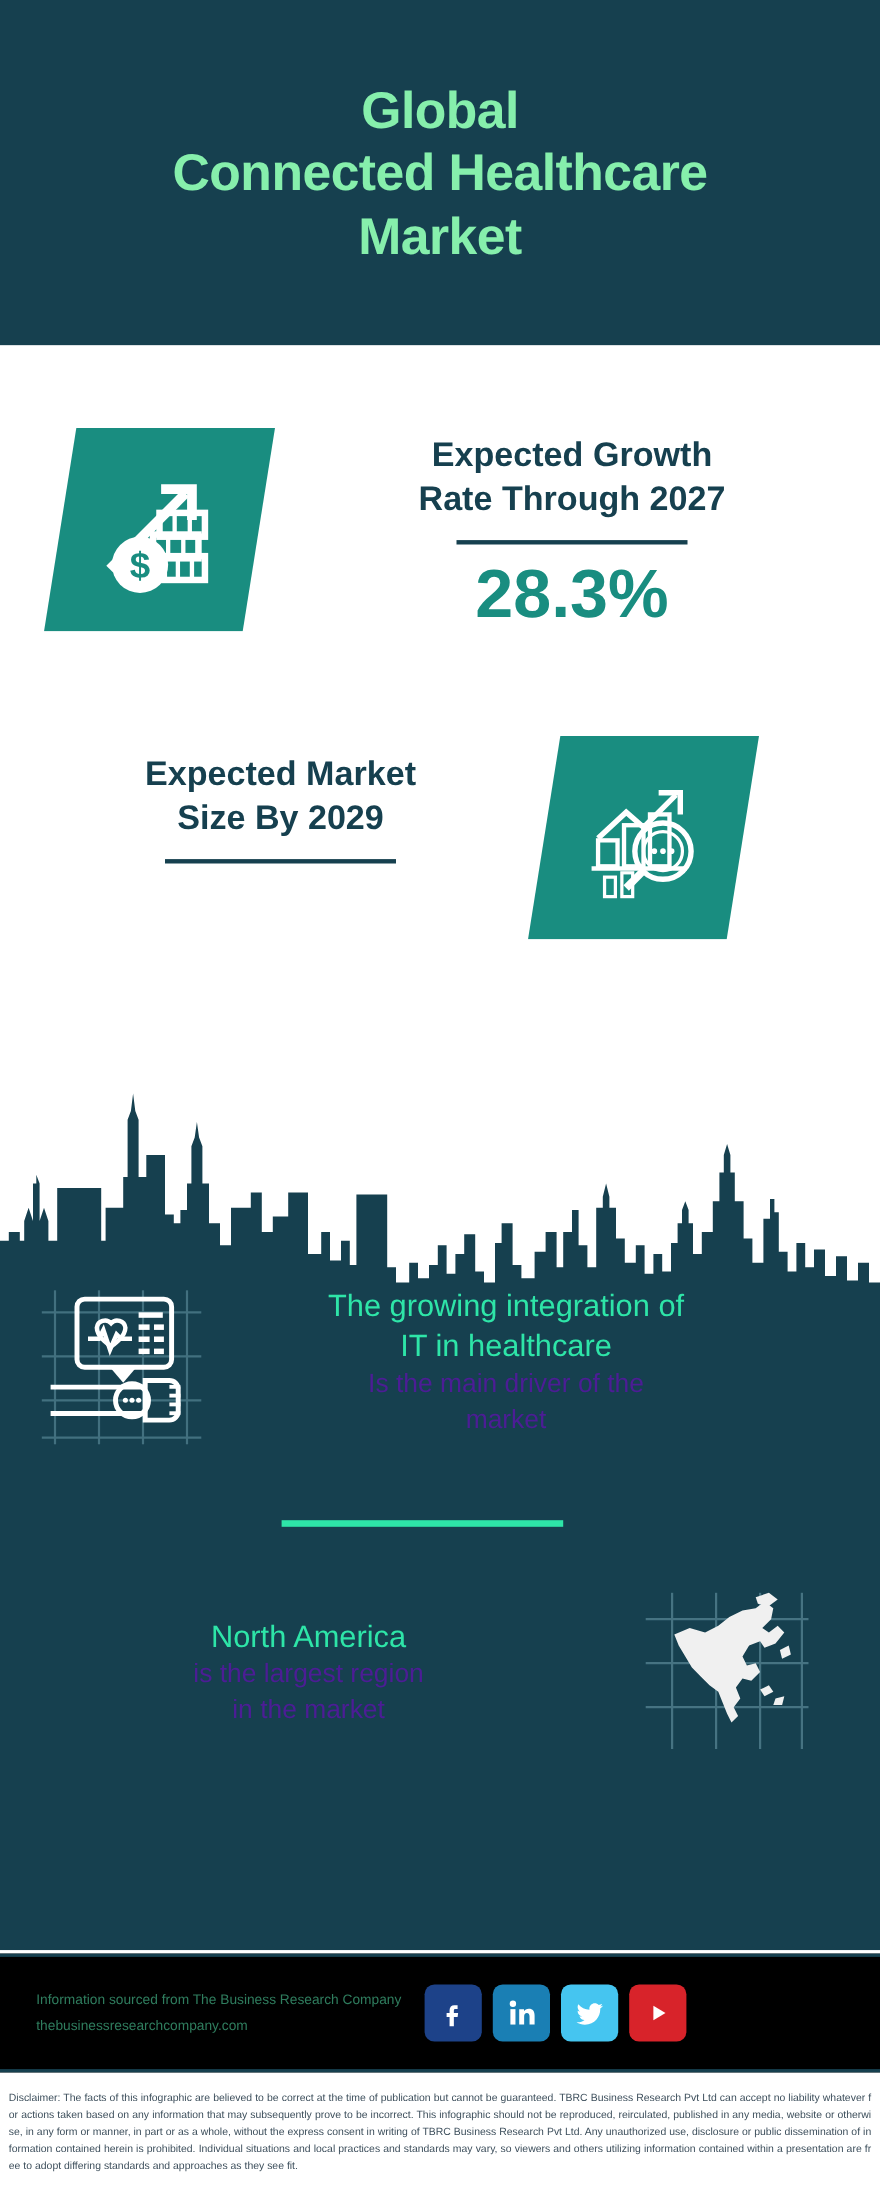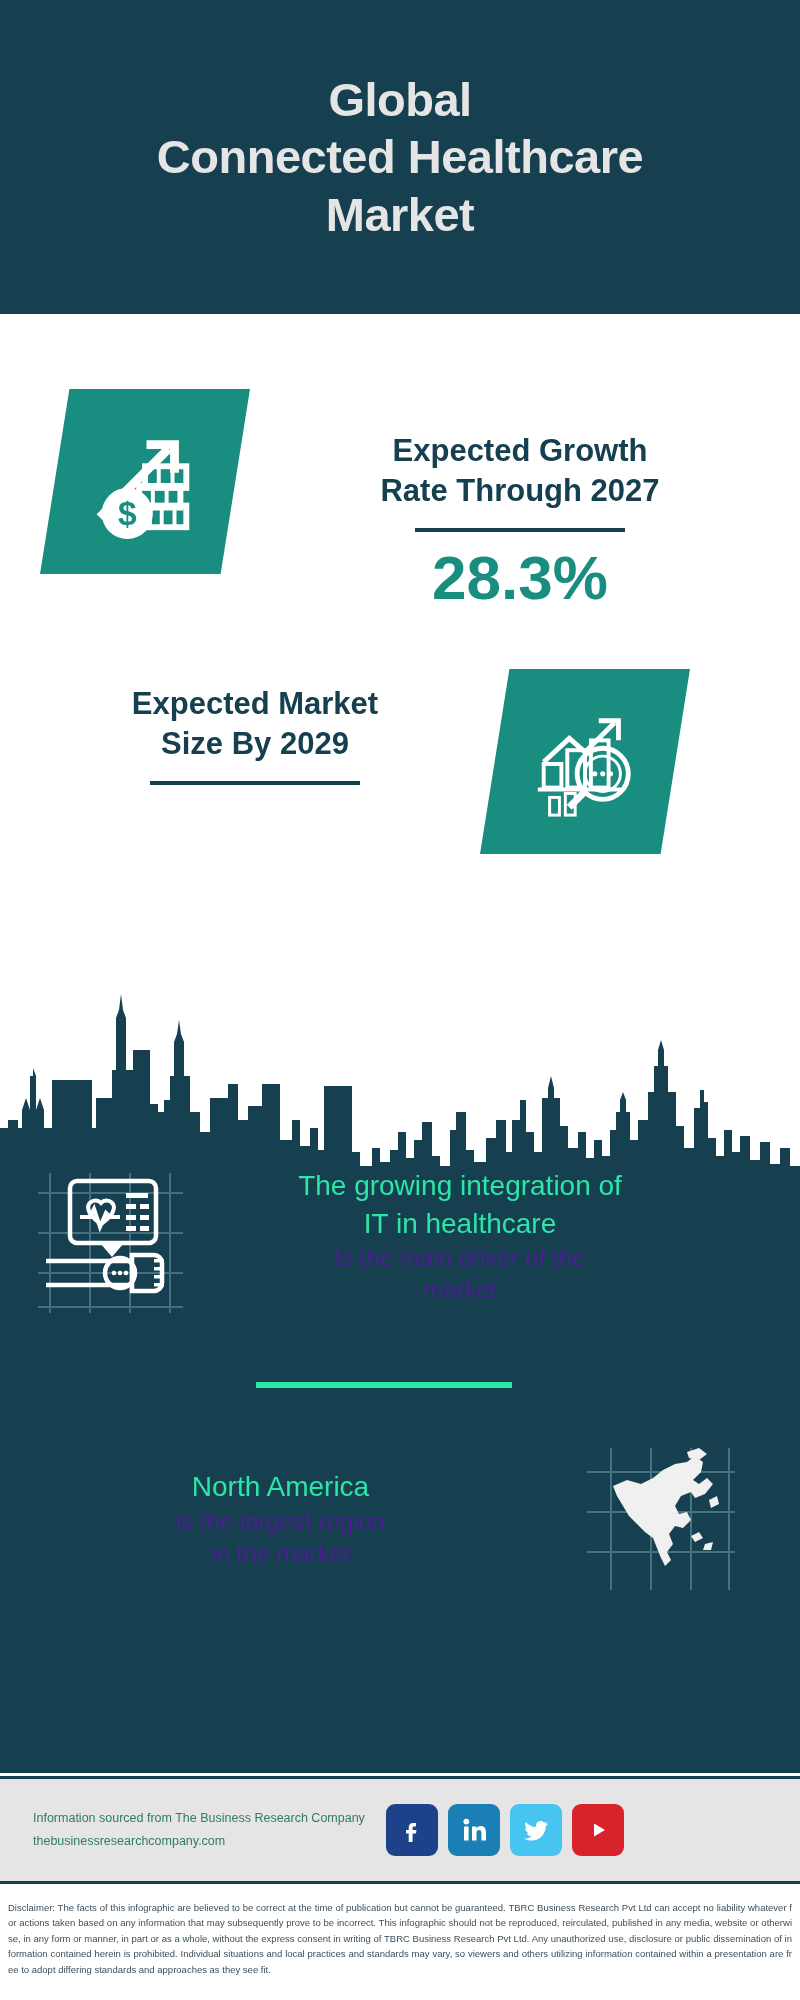--- a/index.html
+++ b/index.html
@@ -23,21 +23,21 @@
     left: 0; top: 0;
     width: 800px; height: 314px;
     background: #16404f;
     display: flex;
     flex-direction: column;
     align-items: center;
     justify-content: center;
     padding: 0 40px;
   }
   .header-line {
-    color: #e5e5e5;
+    color: #86efac;
     font-weight: bold;
     font-size: 47px;
     line-height: 1.22;
     text-align: center;
     letter-spacing: -0.5px;
   }
 
   
   .white-zone {
     position: absolute;
@@ -66,21 +66,21 @@
   }
   .para svg { display: block; }
 
   
   .stat {
     position: absolute;
     display: flex;
     flex-direction: column;
     align-items: center;
   }
-  .stat.growth { left: 280px; top: 80px; width: 480px; margin-top: 37px; }
+  .stat.growth { left: 280px; top: 80px; width: 480px; }
   .stat.size   { left: 40px;  top: 360px; width: 430px; margin-top: 10px; }
 
   .stat-title {
     color: #16404f;
     font-weight: bold;
     font-size: 31px;
     line-height: 1.3;
     text-align: center;
     white-space: nowrap;
   }
@@ -150,21 +150,21 @@
     padding-left: 40px;
   }
   .region-text { width: 500px; text-align: center; }
   .region-icon { width: 290px; display: flex; justify-content: center; }
 
   
   .footer {
     position: absolute;
     left: 0; top: 1776px;
     width: 800px; height: 108px;
-    background: #e5e5e5;
+    background: #000000;
     border-top: 3px solid #16404f;
     border-bottom: 3px solid #16404f;
     display: flex;
     align-items: center;
   }
   .footer-text {
     margin-left: 33px;
     width: 345px;
   }
   .footer-text div {

